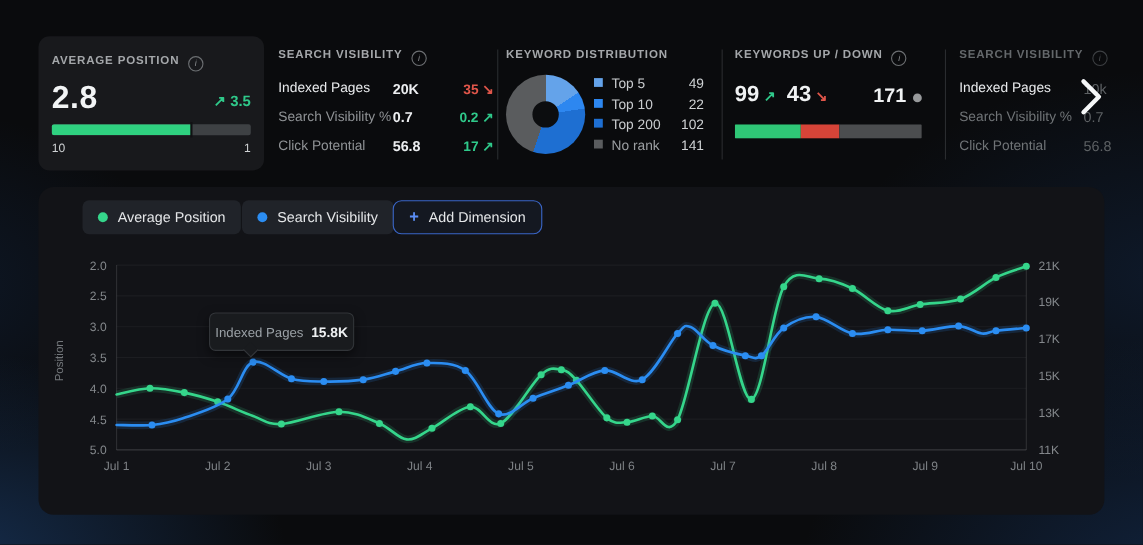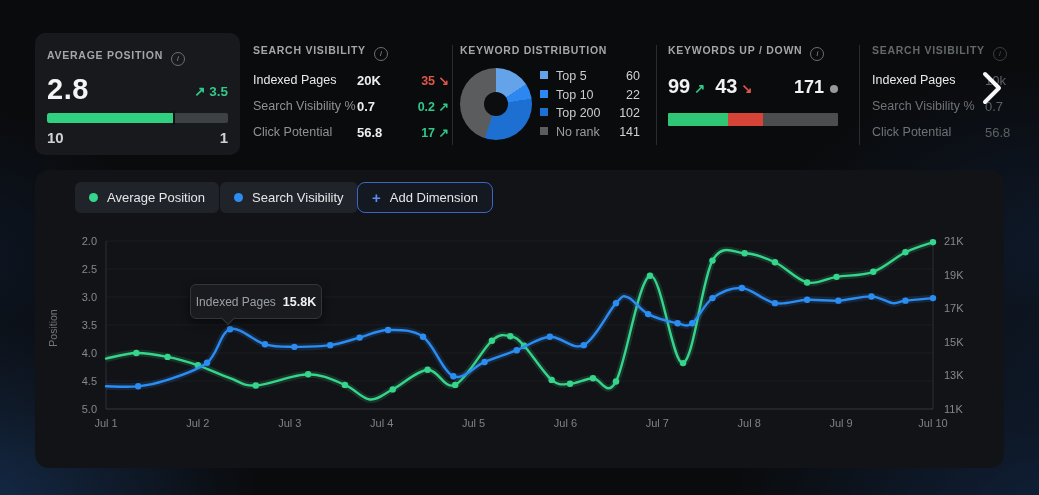--- a/index.html
+++ b/index.html
@@ -21,21 +21,21 @@
   .info-icon{display:inline-block;width:12px;height:12px;border:1px solid #6c6f72;border-radius:50%;
     font-size:8px;line-height:12px;text-align:center;color:#8b8e91;font-style:italic;margin-left:8px;vertical-align:-2px;}
   .dim .info-icon{border-color:#3c3f42;color:#4a4d50;}
   .card1{left:35px;top:33px;width:205px;height:122px;background:#18191c;border-radius:10px;padding:12px;box-sizing:border-box;}
   .big-number{font-size:29px;font-weight:bold;color:#f2f4f5;letter-spacing:.5px;margin-top:48px;}
   .delta{font-size:13.5px;font-weight:bold;}
   .scale-bar{position:absolute;left:12px;right:12px;top:80px;height:10px;background:#3e4144;border-radius:2px;overflow:hidden;}
   .scale-fill{height:100%;border-radius:2px 0 0 2px;}
   .scale-notch{position:absolute;top:78px;width:2px;height:14px;background:#101113;}
   .scale-labels{position:absolute;left:12px;right:12px;top:96px;display:flex;justify-content:space-between;
-    font-size:15px;color:#cfd2d4;font-weight:bold;}
+    font-size:11px;color:#cfd2d4;}
   .kv-card{width:200px;}
   .kv-row{position:absolute;left:0;width:196px;height:16px;font-size:12.5px;}
   .kv-label{color:#8f9295;}
   .kv-row.bright .kv-label{color:#e8eaec;}
   .kv-value{position:absolute;left:104px;top:0;color:#eceef0;font-weight:bold;font-size:13px;}
   .dim-card .kv-value{color:#5d6164;font-weight:normal;}
   .kv-delta{position:absolute;right:0;top:0;font-size:12.5px;font-weight:bold;text-align:right;}
   .vdiv{width:1px;background:#2a2c2f;top:45px;height:100px;}
   
   .donut{border-radius:50%;}
@@ -108,21 +108,21 @@
 
 <div class="abs vdiv" style="left:452px;"></div>
 
 <div class="abs" style="left:460px;top:40px;width:190px;height:115px;">
   <span class="card-title">KEYWORD DISTRIBUTION</span>
   <div class="abs donut" id="donut" style="left: 0px; top: 28px; width: 72px; height: 72px; background: conic-gradient(rgb(100, 163, 234) 0deg, rgb(100, 163, 234) 56.1783deg, rgb(45, 135, 240) 56.1783deg, rgb(45, 135, 240) 81.4013deg, rgb(30, 111, 210) 81.4013deg, rgb(30, 111, 210) 198.344deg, rgb(90, 92, 94) 198.344deg, rgb(90, 92, 94) 360deg);"></div>
   <div class="abs donut-hole" style="left:24px;top:52px;width:24px;height:24px;"></div>
   <div class="legend-row" style="top:29px;">
     <span class="legend-sq" style="background: rgb(100, 163, 234);"></span>
     <span class="legend-label">Top 5</span>
-    <span class="legend-val">60</span>
+    <span class="legend-val">49</span>
   </div>
   <div class="legend-row" style="top:48px;">
     <span class="legend-sq" style="background: rgb(45, 135, 240);"></span>
     <span class="legend-label">Top 10</span>
     <span class="legend-val">22</span>
   </div>
   <div class="legend-row" style="top:66px;">
     <span class="legend-sq" style="background: rgb(30, 111, 210);"></span>
     <span class="legend-label">Top 200</span>
     <span class="legend-val">102</span>

